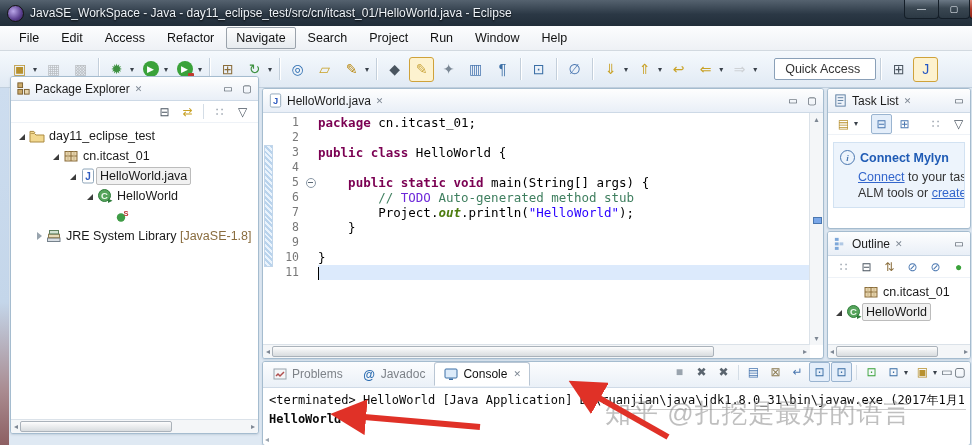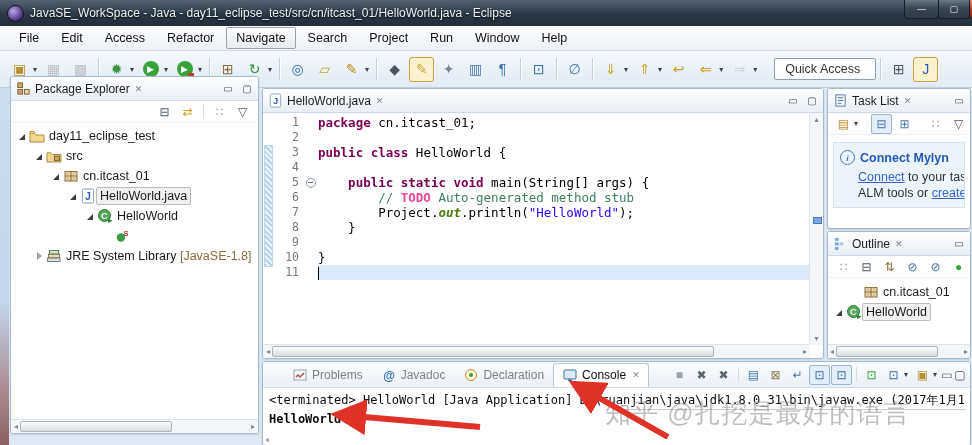--- a/index.html
+++ b/index.html
@@ -69,30 +69,30 @@
   .hatch{position:absolute;left:1px;width:7px;border:1px solid #c2d6ea;
     background:repeating-linear-gradient(45deg,#b9d3ec 0,#b9d3ec 2px,#eaf3fc 2px,#eaf3fc 4px)}
   .ed-line{display:flex;height:15px;line-height:15px;font-family:"DejaVu Sans Mono","Liberation Mono",monospace;font-size:12.5px;padding-left:10px}
   .ln{width:26px;text-align:right;padding-right:6px;color:#787878;font-size:11.5px;flex:0 0 auto}
   .fold{width:13px;flex:0 0 auto;position:relative}
   .fold.minus::before{content:"";position:absolute;left:1px;top:3px;width:8px;height:8px;border:1px solid #8a98a6;border-radius:50%;background:#fff}
   .fold.minus::after{content:"";position:absolute;left:3px;top:7px;width:5px;height:1px;background:#5a6875}
   .codetext{flex:1;white-space:pre;color:#000}
   .ed-line.cur .codetext{background:#dceafc}
   .cursor{display:inline-block;width:1px;height:13px;background:#000;vertical-align:middle}
-  .kw{color:#7b0052;font-weight:bold}.cm{color:#3f7f5f}.todo{color:#ec4899;font-weight:bold}
+  .kw{color:#7b0052;font-weight:bold}.cm{color:#3f7f5f}.todo{color:#6d28d9;font-weight:normal}
   .st{color:#2a00ff}.fld{color:#4d7c0f;font-style:italic;font-weight:bold}.pl{color:#000000}
   .vscroll{position:absolute;top:24px;right:0;width:13px;bottom:13px;background:#f4f6f8;border-left:1px solid #dbe2e9;font-size:8px;color:#7d8793;text-align:center}
   .vmark{position:absolute;left:3px;top:45%;width:7px;height:5px;background:#7aa7e8;border:1px solid #4a77b0}
   .hscroll{position:absolute;left:0;right:13px;bottom:0;height:13px;background:#f4f6f8;border-top:1px solid #dbe2e9;display:flex;align-items:center;font-size:8px;color:#7d8793}
   .hthumb{height:9px;background:linear-gradient(#fdfdfd,#d8dcdf);border:1px solid #aab2ba;border-radius:2px;margin:0 2px}
 
   
-  .ctabs{height:25px;display:flex;align-items:center;background:linear-gradient(#fcfdfe,#eaf0f7);
-    border-bottom:1px solid #cfdae6;font-size:12px;color:#7d8288;padding-left:20px}
+  .ctabs{height:25px;display:flex;align-items:flex-start;background:linear-gradient(#fcfdfe,#eaf0f7);
+    border-bottom:1px solid #cfdae6;font-size:12px;color:#7d8288;padding-left:0}
   .ctab{display:flex;align-items:center;gap:4px;padding:3px 8px;border:1px solid transparent}
   .ctab.active{background:#fff;border-color:#b9c6d4;border-bottom-color:#fff;border-radius:3px 3px 0 0;color:#111}
   .ctab .px{margin-left:2px}
   .ctool{margin-left:auto;display:flex;align-items:center;gap:1px;padding-right:4px;color:#4a5560}
   .console-body{font-family:"DejaVu Sans Mono","Liberation Mono",monospace;font-size:12px;color:#0a0a0a;padding:4px 6px 0}
   .console-out{margin-top:3px;font-weight:bold}
   .c-hscroll{position:absolute;left:2px;bottom:1px;font-size:8px;color:#9aa4ae}
 
   
   .mylyn{margin:7px 5px;background:#edf4fc;border:1px solid #d2e2f2;padding:7px 6px;font-size:12.5px;color:#333;overflow:hidden;white-space:nowrap}
@@ -324,28 +324,20 @@
       </div>
     <div id="pe-tree" style="padding-top:3px">
         <div class="trow" style="padding-left: 6px;">
           <span class="arr exp"></span>
           <span><svg class="ti" viewBox="0 0 16 16">
               <path d="M1 5.5h4.5L7 7h8v7H1z" fill="#f2d88f" stroke="#ab8b42"></path>
               <path d="M1 5.5V3.4h3.8l1.4 1.6" fill="#f2d88f" stroke="#ab8b42"></path>
             </svg></span>
           <span class="tlabel"><span>day11_eclipse_test</span></span>
         </div>
-        <div class="trow" style="padding-left: 23px;">
-          <span class="arr exp"></span>
-          <span><svg class="ti" viewBox="0 0 16 16">
-              <path d="M1 4.8h4l1.5 1.7H15V14H1z" fill="#f2d88f" stroke="#ab8b42"></path>
-              <rect x="8.5" y="8.2" width="5" height="4.4" fill="#caa96a" stroke="#7c5f2e"></rect>
-            </svg></span>
-          <span class="tlabel"><span>src</span></span>
-        </div>
         <div class="trow" style="padding-left: 40px;">
           <span class="arr exp"></span>
           <span><svg class="ti" viewBox="0 0 16 16">
               <rect x="2" y="3.5" width="12" height="9.5" fill="#e7d4ad" stroke="#8a6d3b"></rect>
               <line x1="8" y1="3.5" x2="8" y2="13" stroke="#8a6d3b"></line>
               <line x1="2" y1="8" x2="14" y2="8" stroke="#8a6d3b"></line>
               <line x1="5" y1="3.5" x2="5" y2="13" stroke="#c8b488"></line>
               <line x1="11" y1="3.5" x2="11" y2="13" stroke="#c8b488"></line>
             </svg></span>
           <span class="tlabel"><span>cn.itcast_01</span></span>
@@ -613,27 +605,20 @@
               <path d="M4 10l2-2 2 2 4-4" stroke="#b05050" fill="none" stroke-width="1.5"></path>
             </svg></span>
           <span>Problems</span>
         </span>
         <span class="ctab">
           <span><svg class="ti" viewBox="0 0 16 16" width="14">
               <text x="8" y="12.5" font-size="12" font-weight="bold" fill="#2b6cb0" text-anchor="middle" font-family="sans-serif">@</text>
             </svg></span>
           <span>Javadoc</span>
         </span>
-        <span class="ctab">
-          <span><svg class="ti" viewBox="0 0 16 16" width="14">
-              <circle cx="8" cy="8" r="5.5" fill="#fdf6d8" stroke="#b8912f"></circle>
-              <circle cx="8" cy="8" r="2" fill="#3aa23a"></circle>
-            </svg></span>
-          <span>Declaration</span>
-        </span>
         <span class="ctab active">
           <span><svg class="ti" viewBox="0 0 16 16" width="14">
               <rect x="2" y="3" width="12" height="9" rx="1" fill="#dcebfa" stroke="#3a6ea5"></rect>
               <rect x="6" y="12.5" width="4" height="1.5" fill="#3a6ea5"></rect>
             </svg></span>
           <span>Console</span>
           <span class="px">✕</span>
         </span>
         <span class="ctool">
           <span style="display: flex; align-items: center;">

